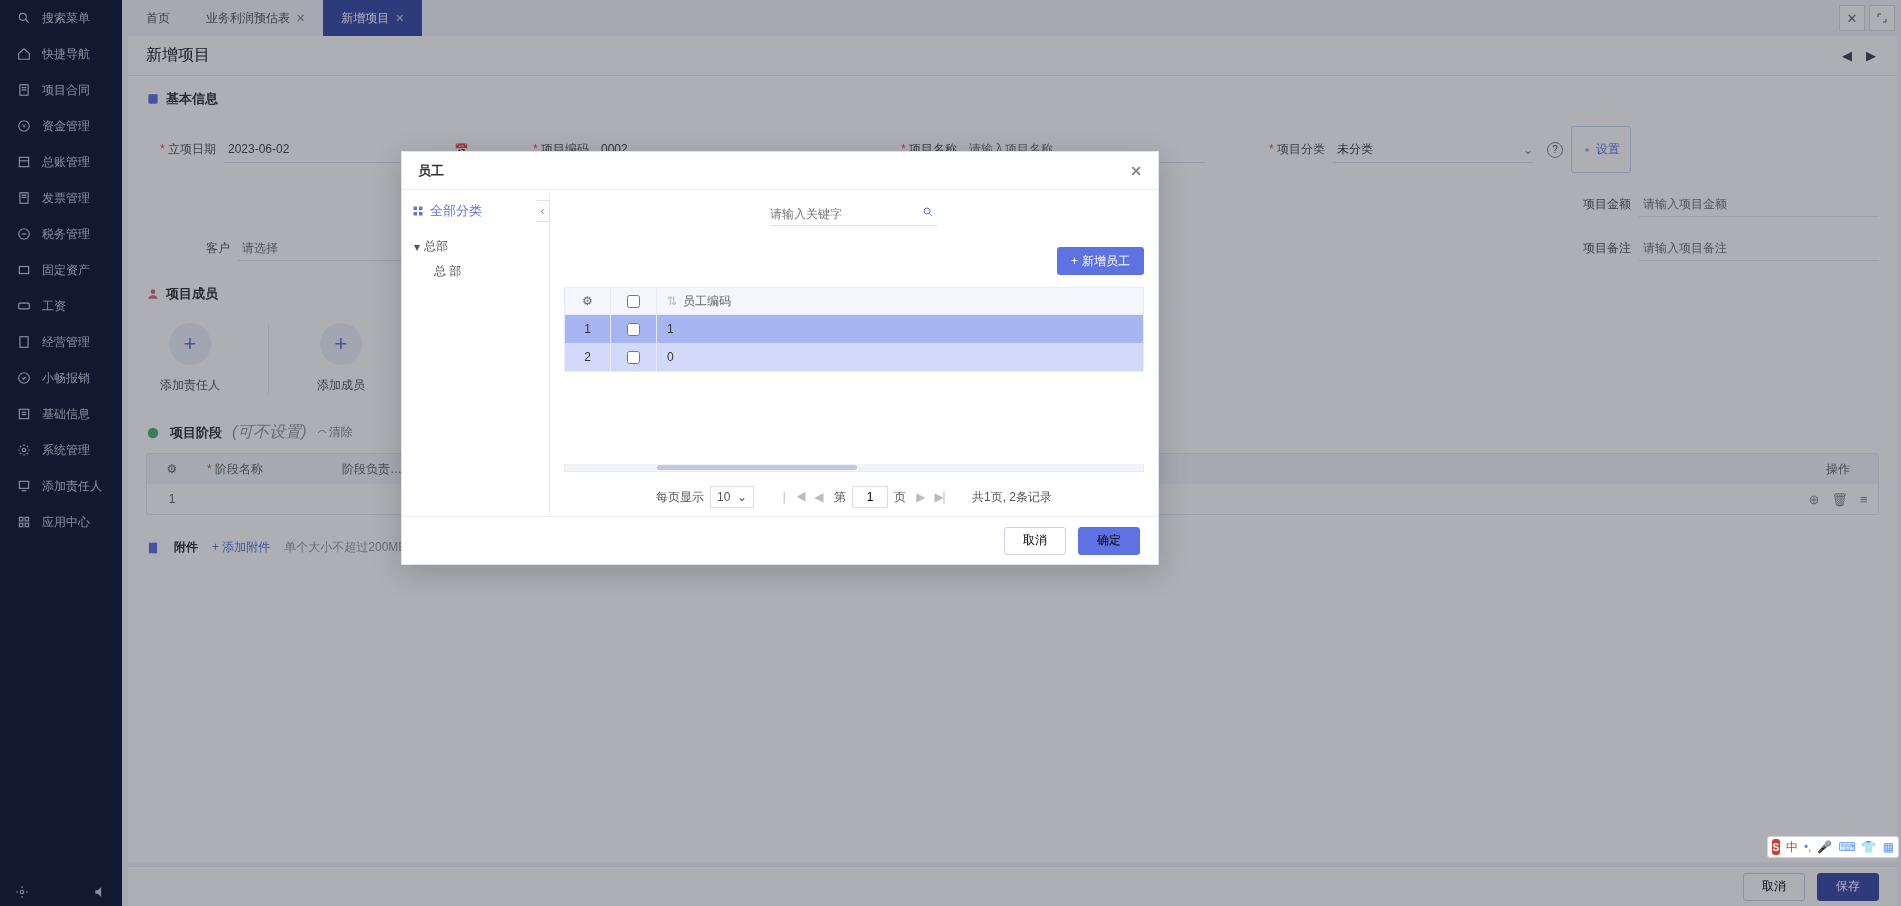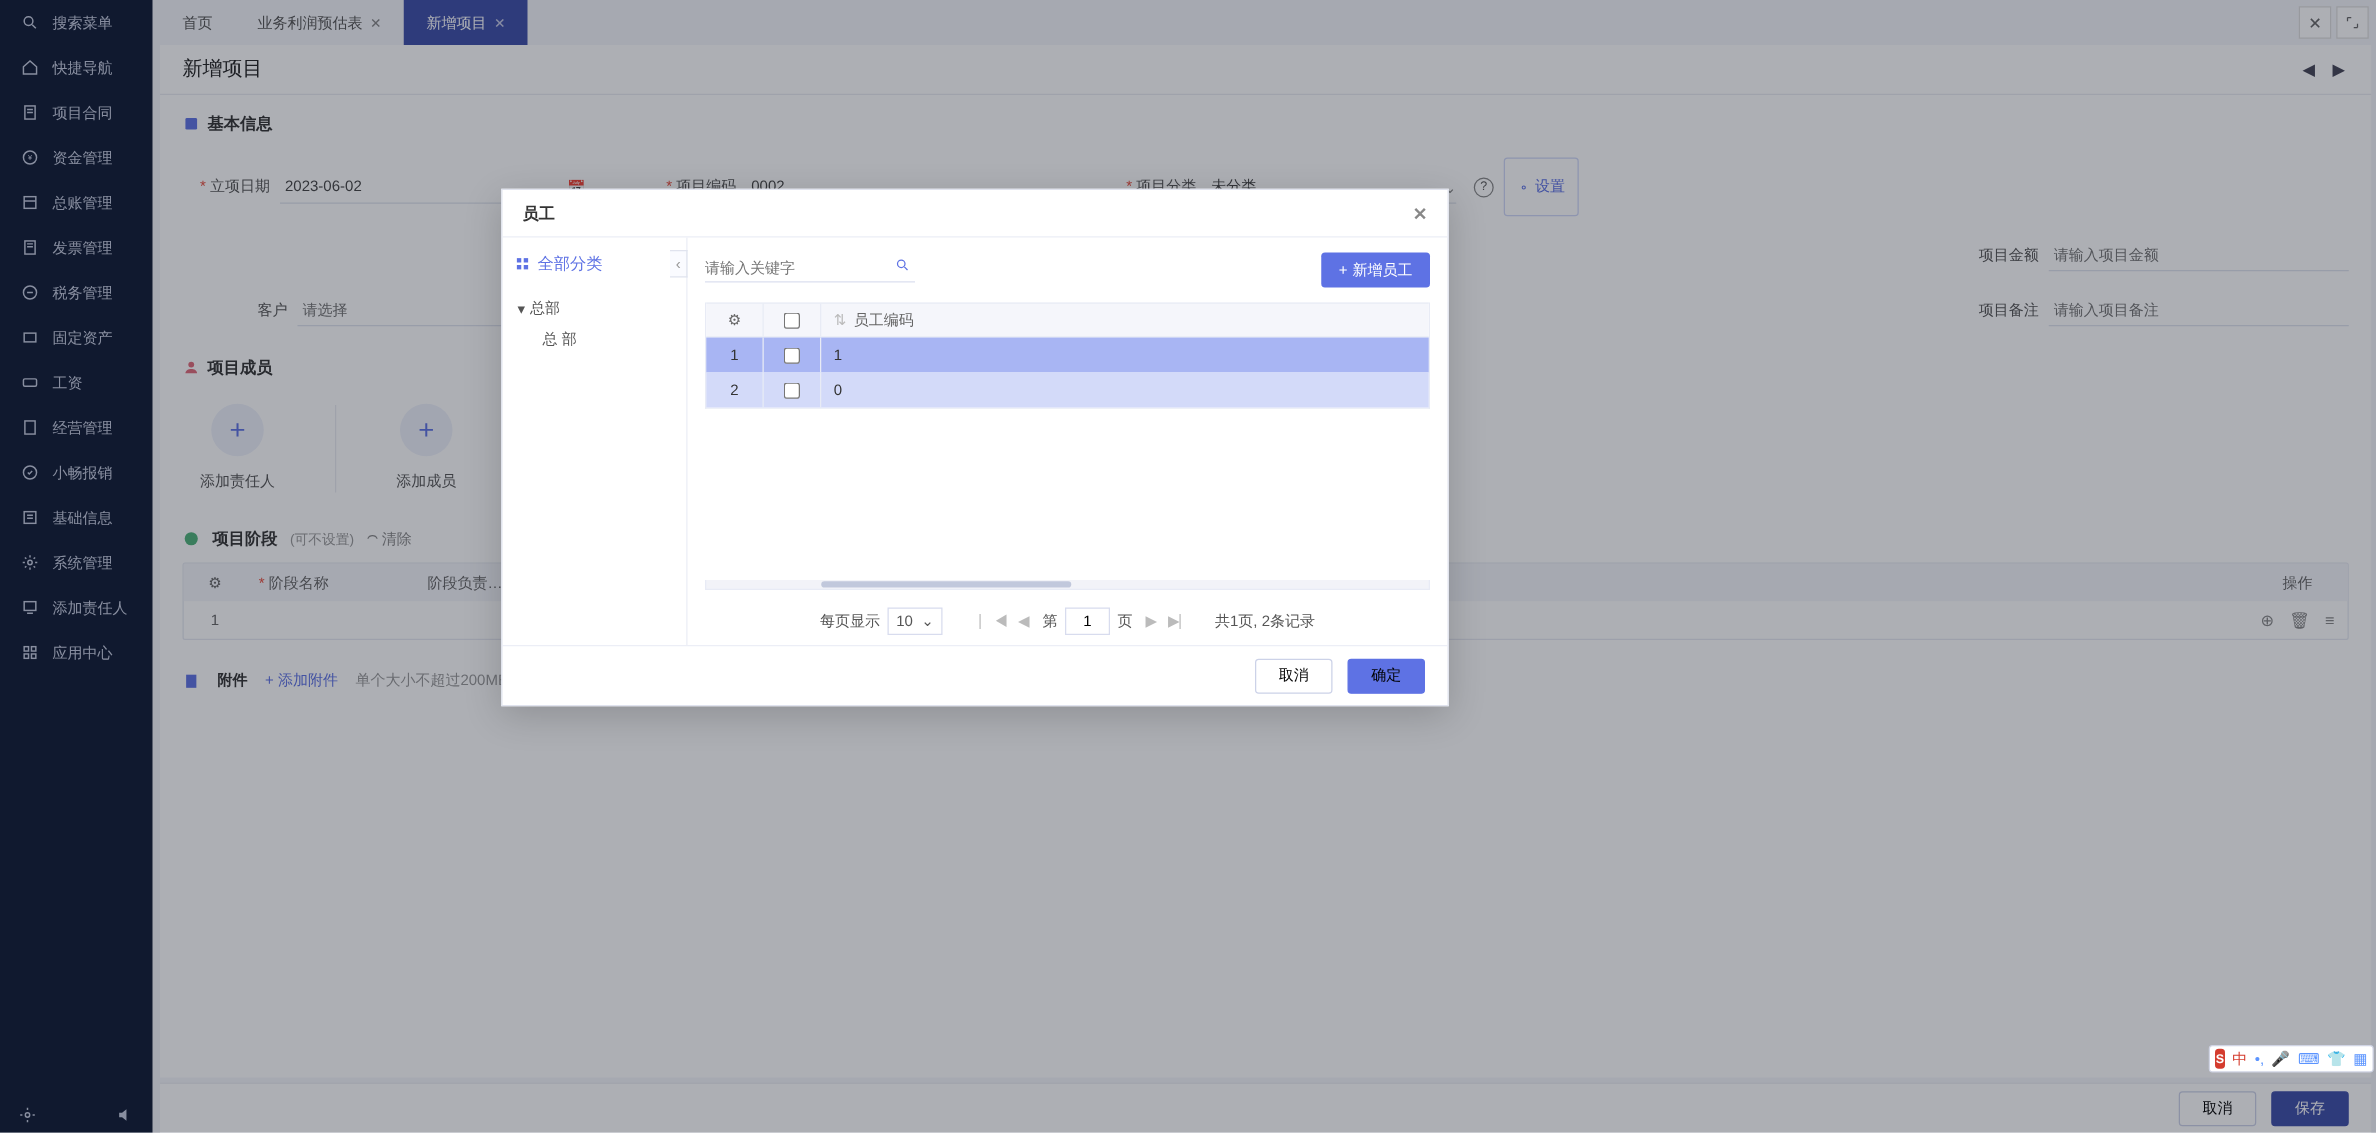--- a/index.html
+++ b/index.html
@@ -41,21 +41,21 @@
 
 
 .members { display: flex; gap: 34px; margin-top: 14px; }
 .member-add { display: flex; flex-direction: column; align-items: center; gap: 12px; padding: 6px 14px; }
 .plus-circle { width: 42px; height: 42px; border-radius: 50%; background: #eef1fb; display: flex; align-items: center; justify-content: center; color: #5e72e4; font-size: 22px; cursor: pointer; }
 .member-add .lbl { font-size: 12px; color: #555; }
 .divider-v { width: 1px; height: 70px; background: #eaecf2; align-self: center; }
 
 
 .stage-row { display: flex; align-items: center; gap: 10px; margin-top: 22px; }
-.stage-row .note { color: #999; font-size: 11px; }
+.stage-row .note { color: #999; font-size: 16px; font-style: italic; }
 .stage-row .clear { color: #888; font-size: 12px; display: inline-flex; align-items: center; gap: 2px; cursor: pointer; }
 .stage-table { margin-top: 10px; border: 1px solid #e6e9f2; border-radius: 2px; }
 .stage-table .hdr, .stage-table .row { display: flex; align-items: center; height: 30px; }
 .stage-table .hdr { background: #f5f6fb; color: #666; font-size: 12px; }
 .stage-table .col-gear { width: 50px; display: flex; justify-content: center; }
 .stage-table .col-name { width: 135px; padding-left: 10px; }
 .stage-table .col-resp { width: 1060px; padding-left: 10px; }
 .stage-table .col-ops { width: 80px; display: flex; justify-content: center; gap: 12px; margin-left: auto; }
 .stage-table .row .col-gear { color: #666; font-size: 12px; }
 .stage-table .ops-icon { color: #888; cursor: pointer; }
@@ -79,21 +79,21 @@
 .modal-header .close { margin-left: auto; color: #888; cursor: pointer; font-size: 14px; }
 .modal-body { flex: 1; display: flex; min-height: 0; }
 .modal-left { width: 148px; border-right: 1px solid #eceef6; position: relative; padding: 12px 10px; font-size: 12px; }
 .left-head { color: #5e72e4; display: flex; align-items: center; gap: 6px; font-size: 13px; }
 .tree { margin-top: 14px; }
 .tree-item { display: flex; align-items: center; gap: 4px; color: #555; padding: 4px 2px; cursor: pointer; }
 .tree-sub { padding-left: 22px; }
 .collapse-handle { position: absolute; right: -1px; top: 10px; width: 14px; height: 22px; display: flex; align-items: center; justify-content: center; color: #999; cursor: pointer; border: 1px solid #e0e3ee; border-left: none; background: #fafbff; }
 
 .modal-right { flex: 1; display: flex; flex-direction: column; padding: 12px 14px 8px; }
-.search-row { display: flex; align-items: flex-start; gap: 6px; }
+.search-row { display: flex; align-items: center; gap: 21px; flex-direction: column; }
 .search-box { position: relative; }
 .search-box input { width: 168px; height: 24px; border: none; border-bottom: 1px solid #dcdff0; font-size: 12px; padding-right: 20px; }
 .search-box .mag { position: absolute; right: 4px; top: 4px; color: #5e72e4; font-size: 12px; }
 .btn-add { margin-left: auto; background: #5e72e4; color: #fff; border: none; height: 28px; padding: 0 14px; border-radius: 3px; font-size: 12px; cursor: pointer; display: inline-flex; align-items: center; gap: 4px; }
 
 .grid { margin-top: 12px; border: 1px solid #e8ebf5; border-top: none; }
 .grid .ghdr, .grid .grow { display: grid; grid-template-columns: 46px 46px 1fr; align-items: center; height: 28px; font-size: 12px; }
 .grid .ghdr { background: #f5f6fb; color: #666; border-top: 1px solid #e8ebf5; border-bottom: 1px solid #e8ebf5; }
 .grid .gear-cell, .grid .chk-cell { display: flex; justify-content: center; align-items: center; border-right: 1px solid #e8ebf5; height: 100%; }
 .grid .code-cell { padding-left: 10px; display: flex; align-items: center; gap: 6px; }
@@ -316,20 +316,24 @@
 
   <div class="form-row">
     <div class="field">
         <span class="field-label red">立项日期</span>
         <input class="field-input" value="2023-06-02" style="">
         <span class="trail-icon">📅</span>
       </div>
     <div class="field">
         <span class="field-label red">项目编码</span>
         <input class="field-input" value="0002" style="">
+      </div>
+    <div class="field">
+        <span class="field-label red">项目名称</span>
+        <input class="field-input" placeholder="请输入项目名称" style="">
       </div>
     <div class="field">
       <span class="field-label red">项目分类</span>
       <input class="field-input" style="width: 200px;" value="未分类">
       <span class="trail-icon" style="color:#888">⌄</span>
       <span class="help-icon">?</span>
       <span class="opt-chip">
           <svg width="10" height="10" viewBox="0 0 24 24" fill="none" stroke="currentColor" stroke-width="2">
             <circle cx="12" cy="12" r="3"></circle>
           </svg>

